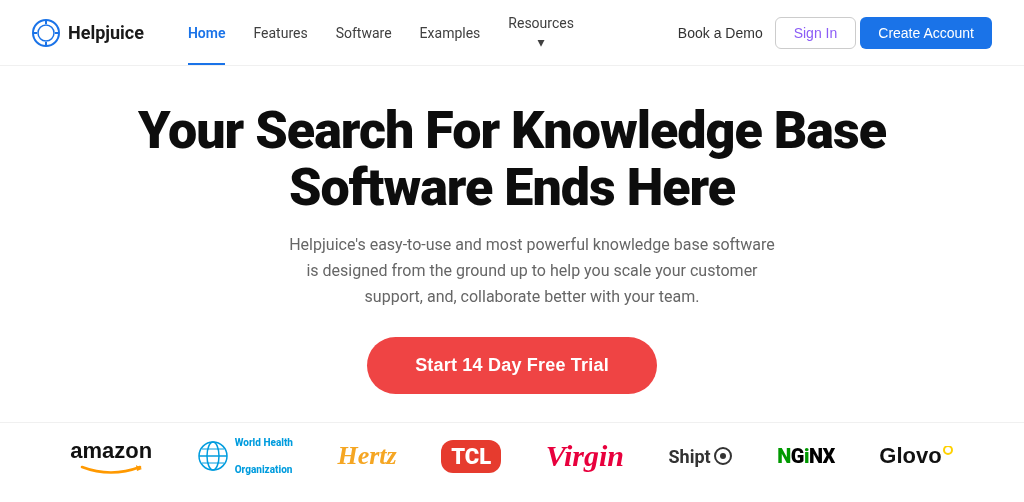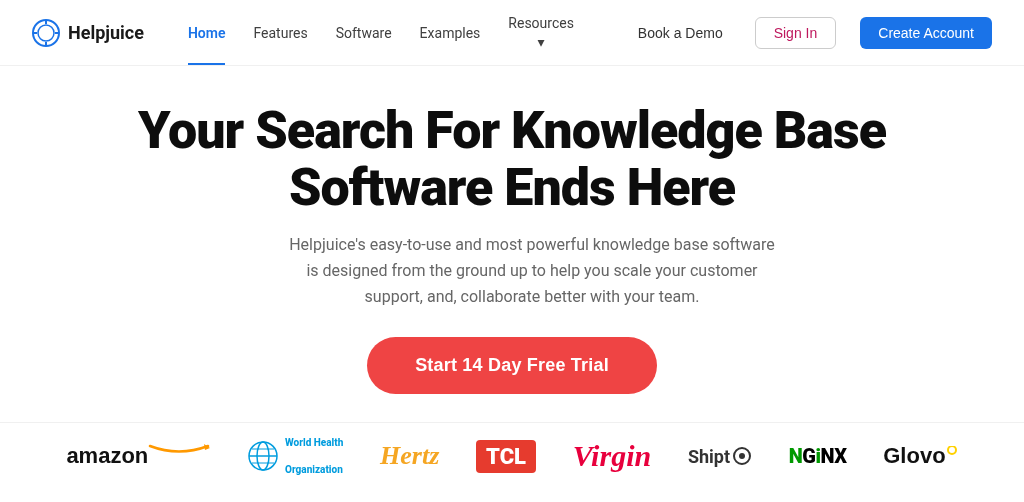--- a/index.html
+++ b/index.html
@@ -58,33 +58,33 @@
     }
     .nav-link-with-arrow {
       display: flex;
       align-items: center;
       gap: 3px;
       flex-direction: column;
     }
     .nav-actions {
       display: flex;
       align-items: center;
-      gap: 24px;
+      gap: 4px;
     }
     .btn-book-demo {
       font-size: 14px;
       color: #333;
       background: none;
       border: none;
       cursor: pointer;
       padding: 6px 8px;
     }
     .btn-signin {
       font-size: 14px;
-      color: #be185d;
+      color: #8b5cf6;
       background: #fff;
       border: 1px solid #ccc;
       border-radius: 6px;
       padding: 7px 18px;
       cursor: pointer;
     }
     .btn-create-account {
       font-size: 14px;
       color: #fff;
       background: #1a73e8;
@@ -148,21 +148,21 @@
       color: #111;
     }
 
     
     .logo-amazon { color: #111; font-family: 'Arial Black', sans-serif; font-size: 20px; }
 
     
     .logo-hertz { color: #f5a623; font-family: serif; font-style: italic; font-size: 26px; font-weight: 900; }
 
     
-    .logo-tcl { background: #e63b2e; color: #fff; font-size: 22px; font-weight: 900; padding: 4px 10px; border-radius: 4px; }
+    .logo-tcl { background: #e63b2e; color: #fff; font-size: 22px; font-weight: 900; padding: 4px 10px; border-radius: 12px; }
 
     
     .logo-virgin { color: #e8003d; font-family: 'Brush Script MT', cursive; font-size: 28px; font-weight: 700; font-style: italic; }
 
     
     .logo-shipt { color: #333; font-size: 18px; font-weight: 700; }
 
     
     .logo-nginx { color: #000; font-size: 18px; font-weight: 900; letter-spacing: -0.5px; }
   </style>
@@ -202,21 +202,21 @@
 
 <section class="hero">
   <h1 class="hero-title">Your Search For Knowledge Base Software Ends Here</h1>
   <p class="hero-subtitle">Helpjuice's easy-to-use and most powerful knowledge base software is designed from the ground up to help you scale your customer support, and, collaborate better with your team.</p>
   <button class="btn-trial">Start 14 Day Free Trial</button>
 </section>
 
 <div class="logos-bar">
 
   <div class="logo-item">
-    <div style="display:flex;">
+    <div style="display:flex;flex-direction:column;align-items:center;">
       <span class="logo-amazon" style="font-family:'Arial Black',Arial,sans-serif;font-weight:900;font-size:22px;color:#111;">amazon</span>
       <svg width="62" height="10" viewBox="0 0 62 10">
         <path d="M2 3 Q31 14 60 3" stroke="#FF9900" stroke-width="2.5" fill="none" stroke-linecap="round"></path>
         <polygon points="56,1 62,5 57,7" fill="#FF9900"></polygon>
       </svg>
     </div>
   </div>
 
   <div class="logo-item" style="flex-direction:column;gap:2px;">
     <div style="display:flex;align-items:center;gap:6px;">

